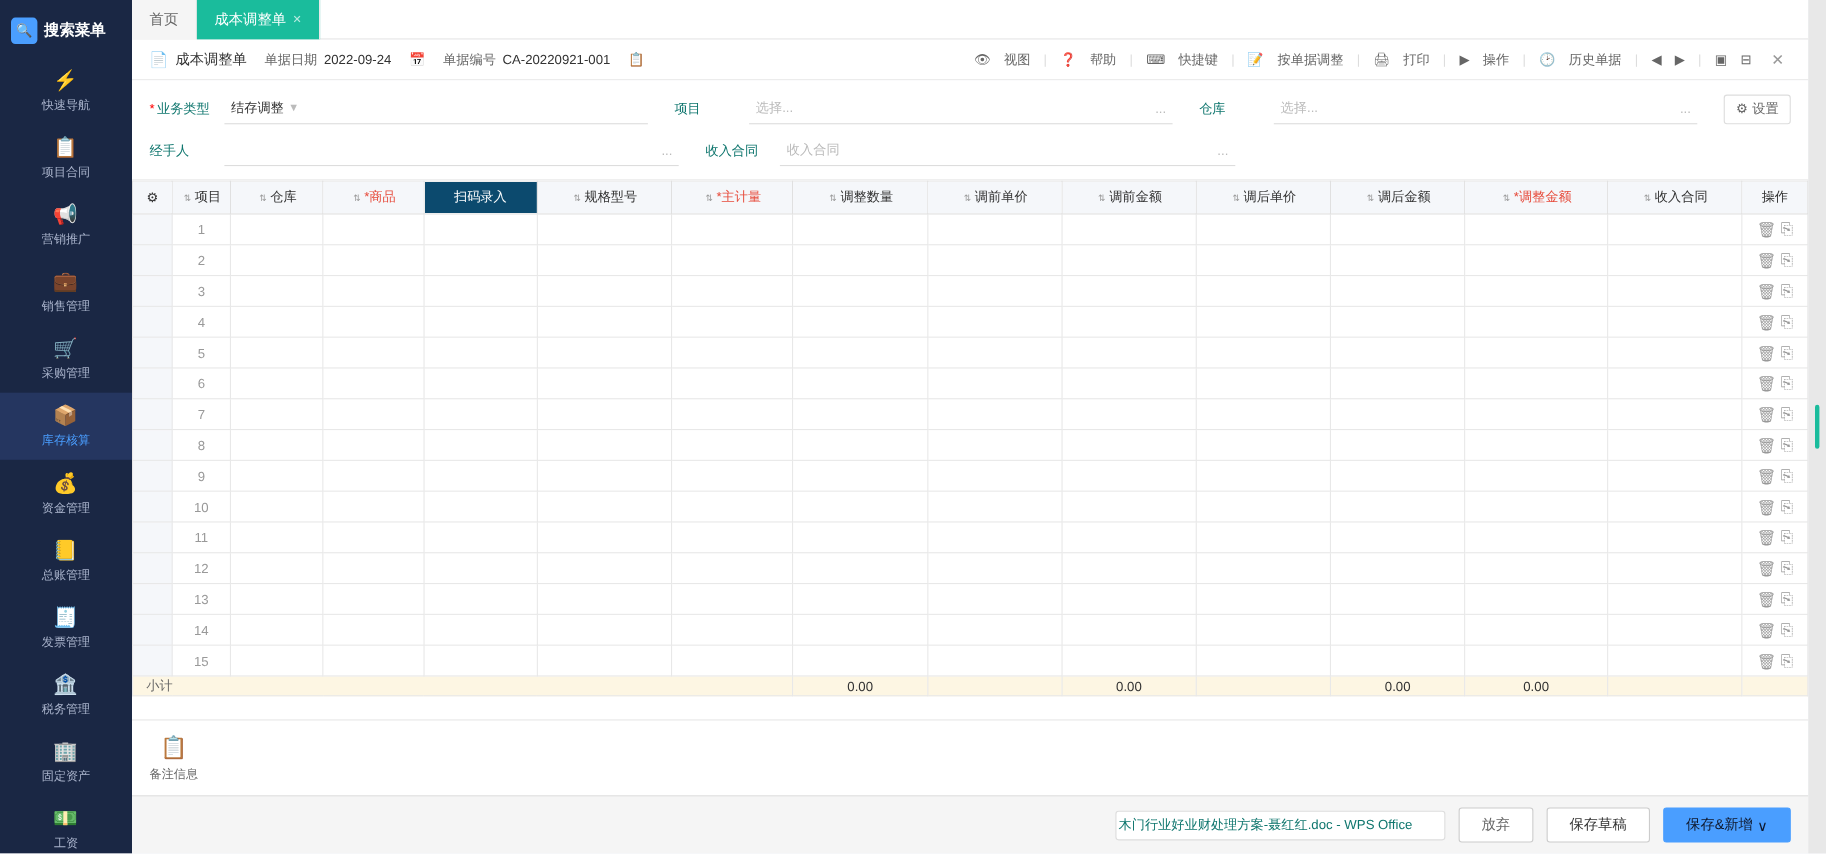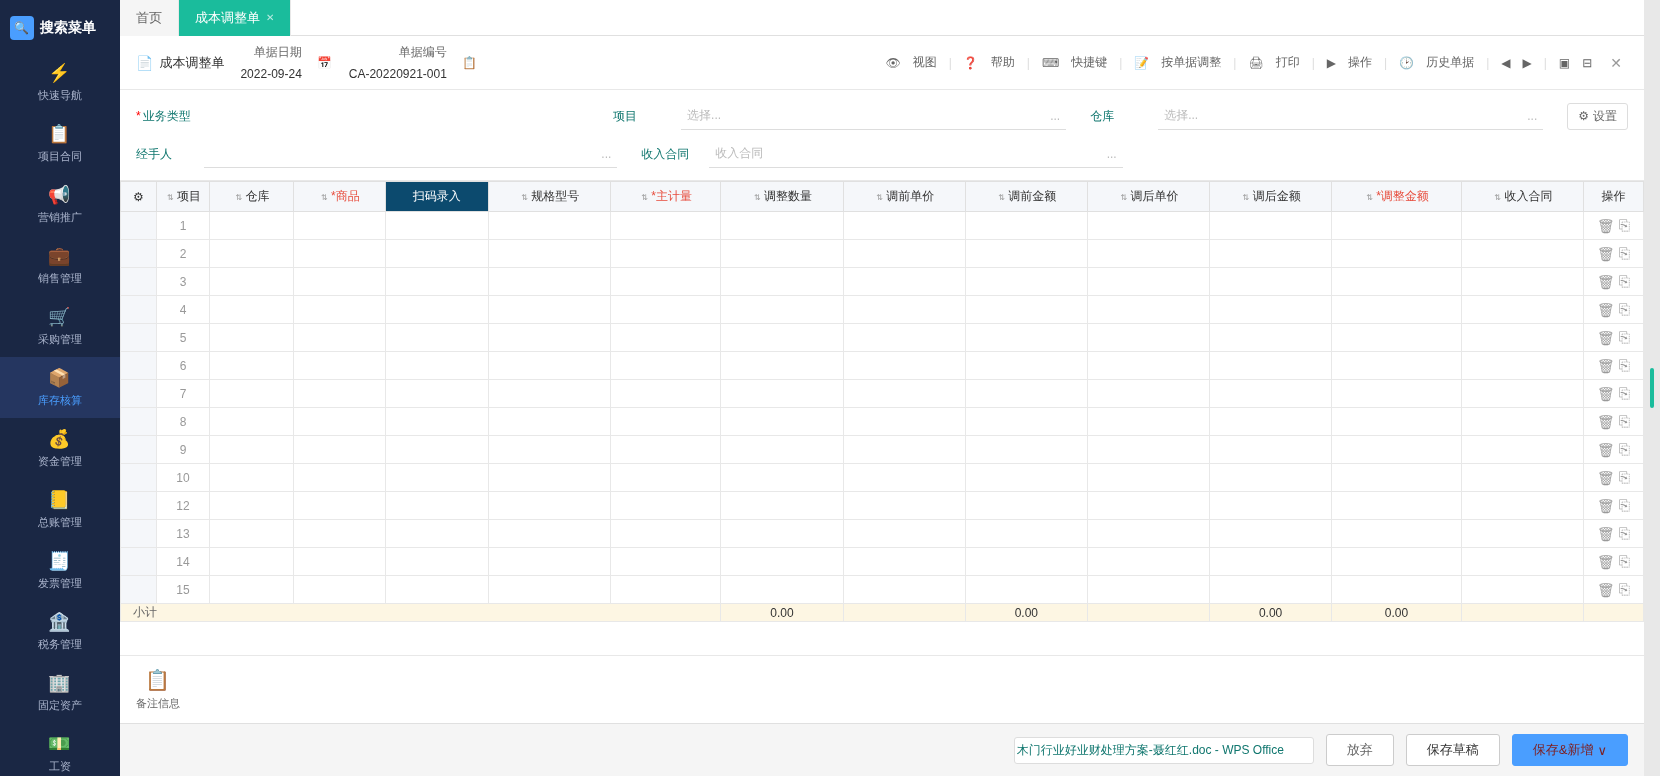--- a/index.html
+++ b/index.html
@@ -25,21 +25,21 @@
     .tab { padding: 0 16px; height: 36px; display: flex; align-items: center; cursor: pointer; font-size: 13px; color: #666; border-right: 1px solid #e8e8e8; gap: 6px; }
     .tab.active { background: #1abc9c; color: #fff; }
     .tab.home { background: #f5f5f5; color: #666; }
     .tab-close { font-size: 10px; cursor: pointer; opacity: 0.7; }
 
     
     .page-header { background: #fff; padding: 8px 16px; display: flex; align-items: center; gap: 16px; border-bottom: 1px solid #e8e8e8; flex-shrink: 0; }
     .page-header-title { display: flex; align-items: center; gap: 6px; font-size: 13px; color: #333; }
     .page-header-title .doc-icon { color: #4a9eff; font-size: 14px; }
     .page-header-meta { display: flex; align-items: center; gap: 16px; font-size: 12px; color: #666; flex: 1; }
-    .page-header-meta .field { display: flex; align-items: flex-end; gap: 6px; flex-direction: column; }
+    .page-header-meta .field { display: flex; align-items: center; gap: 6px; }
     .page-header-meta .field-label { color: #666; }
     .page-header-meta .field-value { color: #333; font-weight: 500; }
     .page-header-actions { display: flex; align-items: center; gap: 12px; font-size: 12px; color: #666; }
     .page-header-actions .action-btn { cursor: pointer; color: #666; display: flex; align-items: center; gap: 2px; }
     .page-header-actions .separator { color: #ddd; }
     .close-btn { cursor: pointer; color: #999; font-size: 14px; padding: 2px 6px; }
 
     
     .form-area { background: #fff; padding: 12px 16px; display: flex; flex-direction: column; gap: 10px; flex-shrink: 0; border-bottom: 1px solid #e8e8e8; }
     .form-row { display: flex; align-items: center; gap: 24px; }
@@ -79,21 +79,21 @@
     .notes-icon { font-size: 20px; color: #4a9eff; }
     .notes-icon-label { font-size: 11px; color: #666; }
     .notes-input { flex: 1; border: none; outline: none; color: #bbb; font-size: 12px; padding: 4px 0; background: transparent; font-family: inherit; }
 
     
     .footer { background: #f5f5f5; padding: 10px 16px; display: flex; align-items: center; justify-content: flex-end; gap: 12px; border-top: 1px solid #e0e0e0; flex-shrink: 0; }
     .footer-info { font-size: 12px; color: #0f766e; flex: 1; background: #fff; border: 1px solid #ddd; border-radius: 3px; padding: 4px 2px; max-width: 300px; }
     .btn { padding: 6px 20px; border-radius: 3px; font-size: 13px; cursor: pointer; border: 1px solid #ddd; }
     .btn-default { background: #fff; color: #666; border-color: #ccc; }
     .btn-secondary { background: #fff; color: #333; border-color: #ccc; }
-    .btn-primary { background: #4a9eff; color: #7f1d1d; border-color: #4a9eff; display: flex; align-items: center; gap: 4px; }
+    .btn-primary { background: #4a9eff; color: #0f172a; border-color: #4a9eff; display: flex; align-items: center; gap: 4px; }
 
     
     .right-panel { width: 16px; background: #e8e8e8; display: flex; flex-direction: column; align-items: center; justify-content: center; cursor: pointer; flex-shrink: 0; }
     .right-panel-handle { width: 4px; height: 40px; background: #1abc9c; border-radius: 2px; }
   </style>
 </head>
 <body>
 
 <div class="app-container">
 
@@ -212,20 +212,24 @@
         <span class="action-btn">⊟</span>
         <span class="close-btn">✕</span>
       </div>
     </div>
 
     <div class="form-area">
 
       <div class="form-row">
         <div class="form-field">
           <span class="form-field-label required">业务类型</span>
+          <div class="form-field-value" style="width:200px;">
+            <span class="text">结存调整</span>
+            <span class="arrow">▼</span>
+          </div>
         </div>
         <div class="form-field">
           <span class="form-field-label">项目</span>
           <div class="form-field-value" style="flex:1;">
             <span class="placeholder">选择...</span>
             <span class="dots">...</span>
           </div>
         </div>
         <div class="form-field">
           <span class="form-field-label">仓库</span>
@@ -496,20 +500,42 @@
       <td></td>
       <td class="action-cell">
         <div class="action-icons">
           <span class="icon-btn">🗑</span>
           <span class="icon-btn">⎘</span>
         </div>
       </td>
     </tr>
             <tr>
       <td class="settings-cell"></td>
+      <td class="row-num">11</td>
+      <td></td>
+      <td></td>
+      <td></td>
+      <td></td>
+      <td></td>
+      <td></td>
+      <td></td>
+      <td></td>
+      <td></td>
+      <td></td>
+      <td></td>
+      <td></td>
+      <td class="action-cell">
+        <div class="action-icons">
+          <span class="icon-btn">🗑</span>
+          <span class="icon-btn">⎘</span>
+        </div>
+      </td>
+    </tr>
+            <tr>
+      <td class="settings-cell"></td>
       <td class="row-num">12</td>
       <td></td>
       <td></td>
       <td></td>
       <td></td>
       <td></td>
       <td></td>
       <td></td>
       <td></td>
       <td></td>

